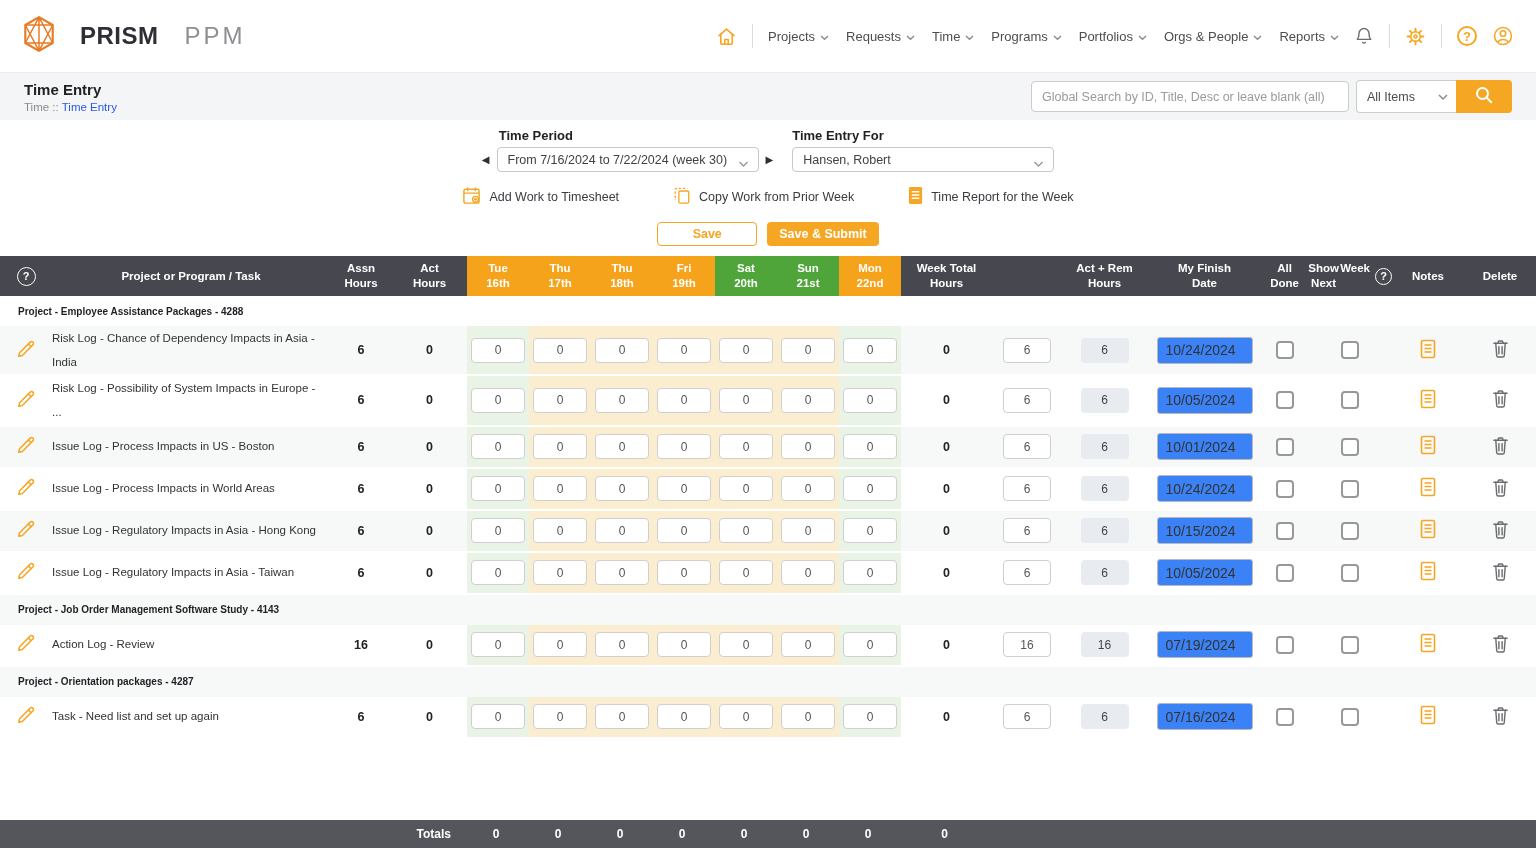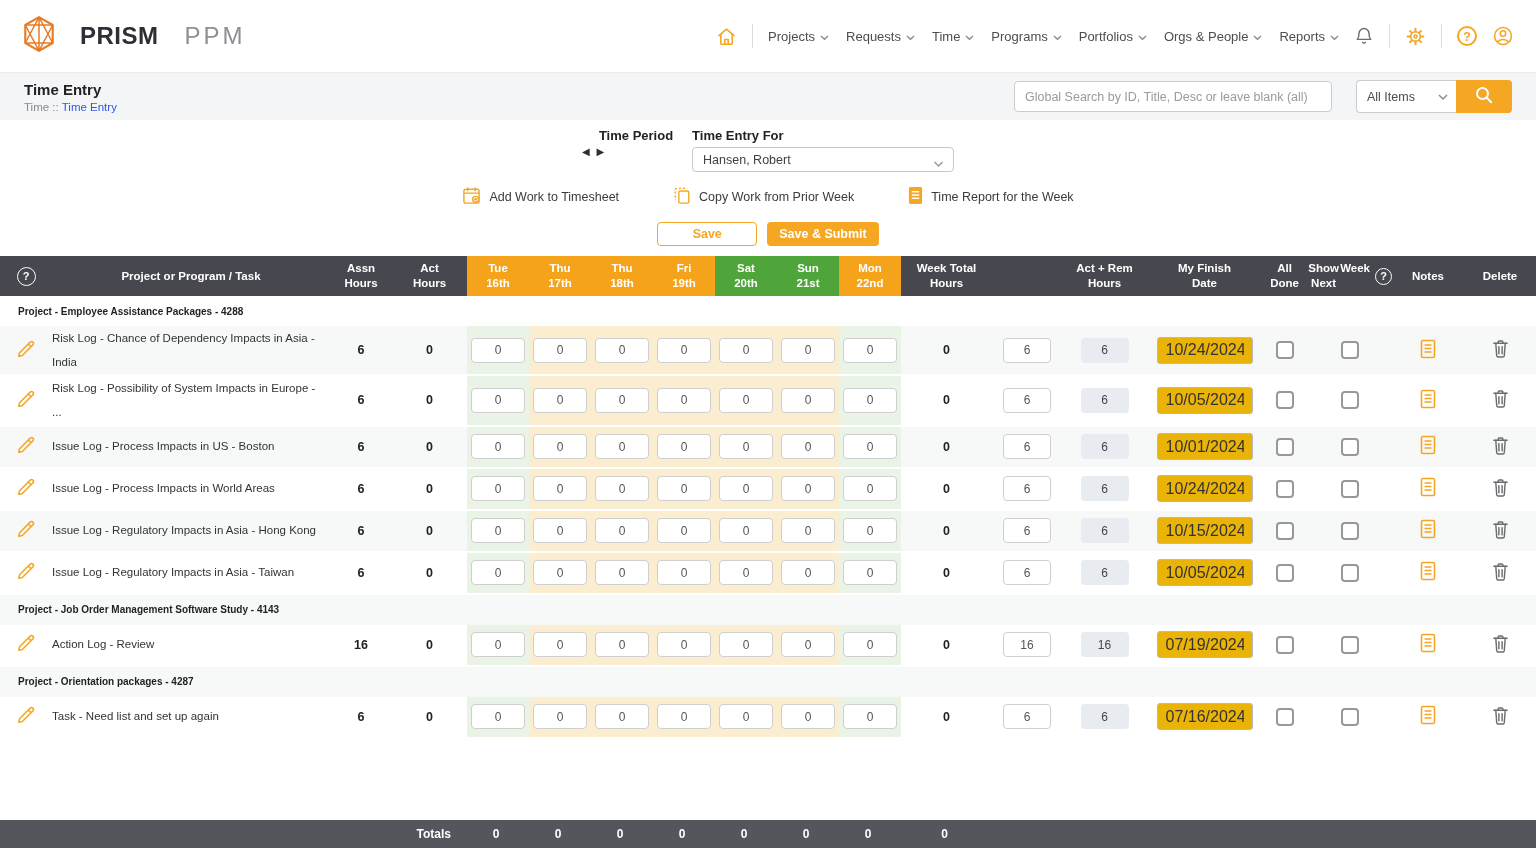--- a/index.html
+++ b/index.html
@@ -19,21 +19,21 @@
   .iconbtn { display:flex; align-items:center; justify-content:center; cursor:pointer; }
   .help-badge { width:20px; height:20px; border:2px solid #F5A623; border-radius:50%;
     color:#F5A623; font-weight:bold; font-size:13px; display:flex; align-items:center; justify-content:center; }
 
   
   .pageheader { height:48px; background:#f4f5f6; border-top:1px solid #ececee;
     display:flex; align-items:center; justify-content:space-between; padding:0 24px; flex:0 0 auto; }
   .page-title { font-size:15px; font-weight:bold; color:#222; }
   .breadcrumb { font-size:11.5px; color:#8a8a8f; margin-top:3px; }
   .breadcrumb .crumb-link { color:#2b59e8; cursor:pointer; }
-  .search-row { display:flex; align-items:center; gap:24px; }
+  .search-row { display:flex; align-items:center; gap:7px; }
   .search-input { width:318px; height:31px; border:1px solid #ccc; border-radius:4px;
     padding:0 10px; font-size:12.5px; color:#555; background:#fff; outline:none; }
   .search-input::placeholder { color:#9a9a9f; }
   .filter-group { display:flex; height:33px; }
   .filter-select { width:100px; border:1px solid #ccc; border-right:none; border-radius:4px 0 0 4px;
     background:#fff; display:flex; align-items:center; justify-content:space-between;
     padding:0 8px 0 10px; font-size:12.5px; color:#4a4a50; cursor:pointer; }
   .search-btn { width:56px; background:#F5A623; border:none; border-radius:0 4px 4px 0;
     display:flex; align-items:center; justify-content:center; cursor:pointer; }
 
@@ -80,22 +80,22 @@
   .td { display:flex; align-items:center; justify-content:center; font-size:12.5px; color:#333; }
   .td.task { justify-content:flex-start; text-align:left; line-height:2.1; padding-right:10px; font-size:11.5px; }
   .num { font-weight:bold; color:#222; font-size:12.5px; }
   .tint-green { background:#E9F3E6; } .tint-cream { background:#FBEDCF; }
   .day-input { width:54px; height:25px; border:1px solid #cfcfcf; border-radius:4px; background:#fff;
     text-align:center; font-size:12px; color:#555; outline:none; font-family:inherit; }
   .rem-input { width:48px; height:25px; border:1px solid #cfcfcf; border-radius:4px; background:#fff;
     text-align:center; font-size:12px; color:#555; outline:none; font-family:inherit; }
   .chip { background:#E8ECF1; border-radius:4px; width:48px; height:25px; display:flex;
     align-items:center; justify-content:center; font-size:12px; color:#444; }
-  .date-input { width:96px; height:27px; border:1px solid #b9b9bd; border-radius:3px; background:#eab308;
-    padding:0 8px; font-size:16px; color:#333; outline:none; font-family:inherit; }
+  .date-input { width:96px; height:27px; border:1px solid #b9b9bd; border-radius:3px; background:#3b82f6;
+    padding:0 8px; font-size:14px; color:#333; outline:none; font-family:inherit; }
   .checkbox { width:18px; height:18px; border:2px solid #97979c; border-radius:4px; background:#fff; cursor:pointer; }
   .icon-cell { cursor:pointer; display:flex; align-items:center; justify-content:center; }
 
   .spacer { flex:1 1 auto; }
   .totals { display:flex; height:28px; background:#55555C; color:#fff; font-weight:bold;
     font-size:12px; align-items:center; flex:0 0 auto; margin-bottom:16px; }
   .totals .tcell { display:flex; align-items:center; justify-content:center; }
   .totals .tlabel { justify-content:flex-end; padding-right:14px; }
 </style>
 </head>
@@ -222,20 +222,28 @@
     </div>
   </div>
 </div>
 
 <section class="controls">
   <div class="selects-row">
     <div class="sel-block">
       <span class="sel-label indent">Time Period</span>
       <div class="sel-line">
         <span class="week-arrow">◀</span>
+        <div class="select-box">
+          <span>From 7/16/2024 to 7/22/2024 (week 30)</span>
+          <span class="chev">
+            <svg width="11" height="7" viewBox="0 0 10 7" fill="none" stroke="#9a9a9f" stroke-width="1.5">
+                <path d="M1 1l4 4 4-4"></path>
+              </svg>
+          </span>
+        </div>
         <span class="week-arrow">▶</span>
       </div>
     </div>
     <div class="sel-block">
       <span class="sel-label">Time Entry For</span>
       <div class="select-box">
         <span>Hansen, Robert</span>
         <span class="chev">
           <svg width="11" height="7" viewBox="0 0 10 7" fill="none" stroke="#9a9a9f" stroke-width="1.5">
               <path d="M1 1l4 4 4-4"></path>

